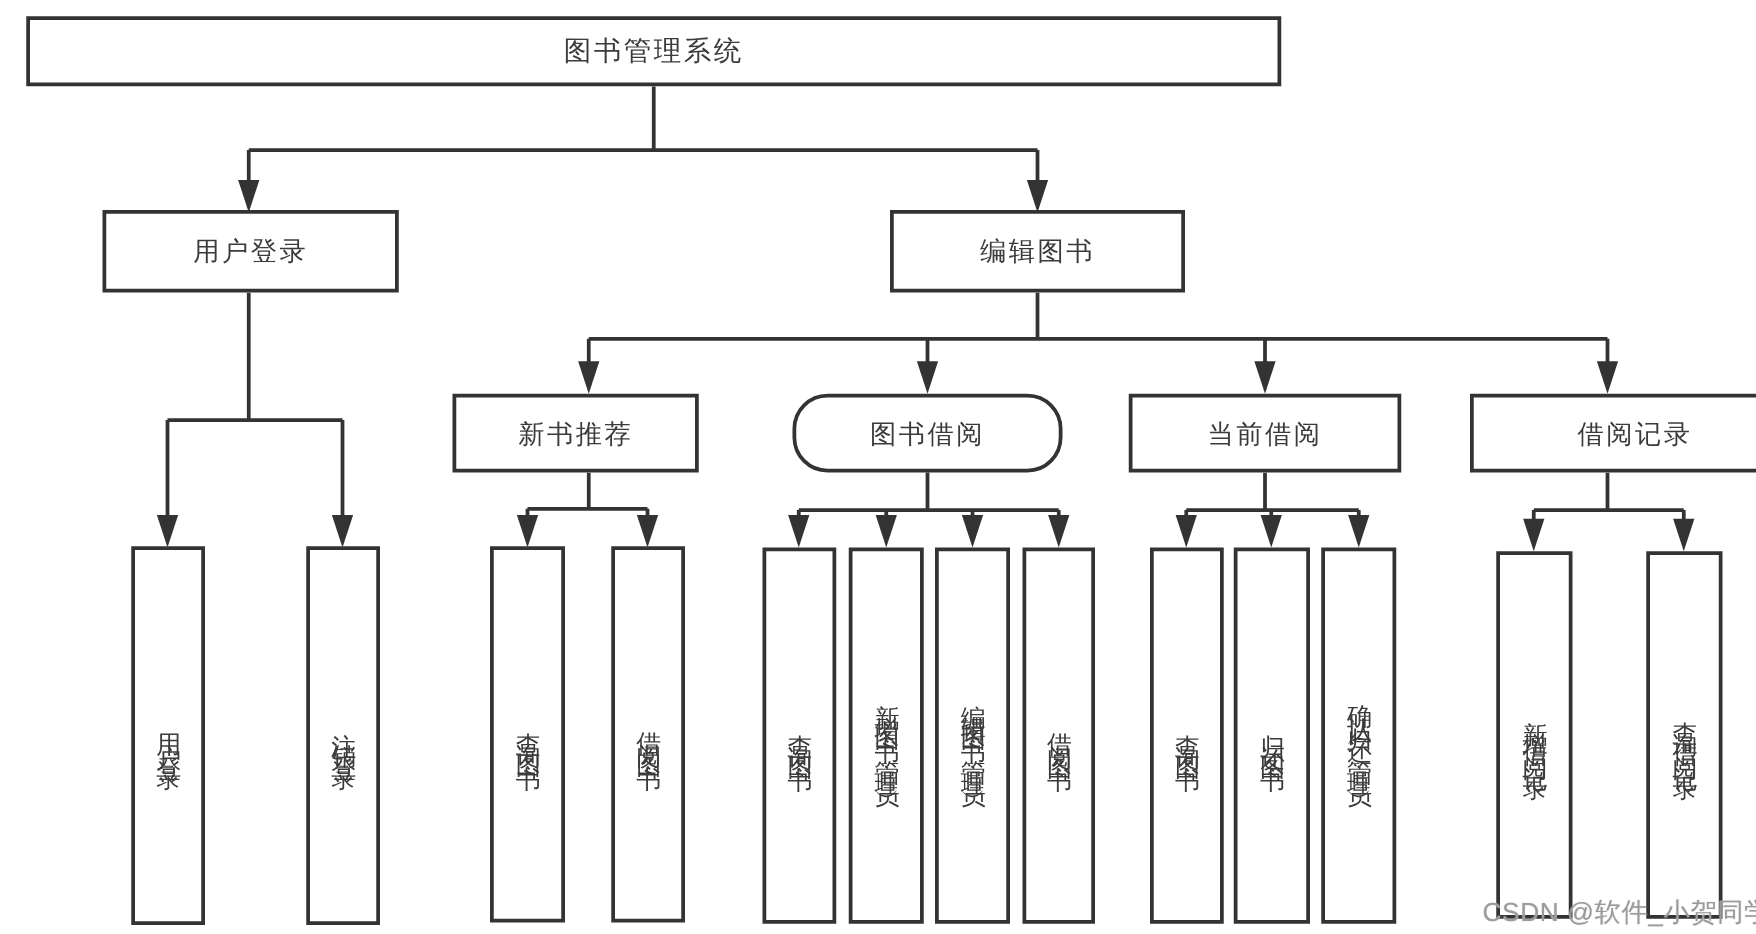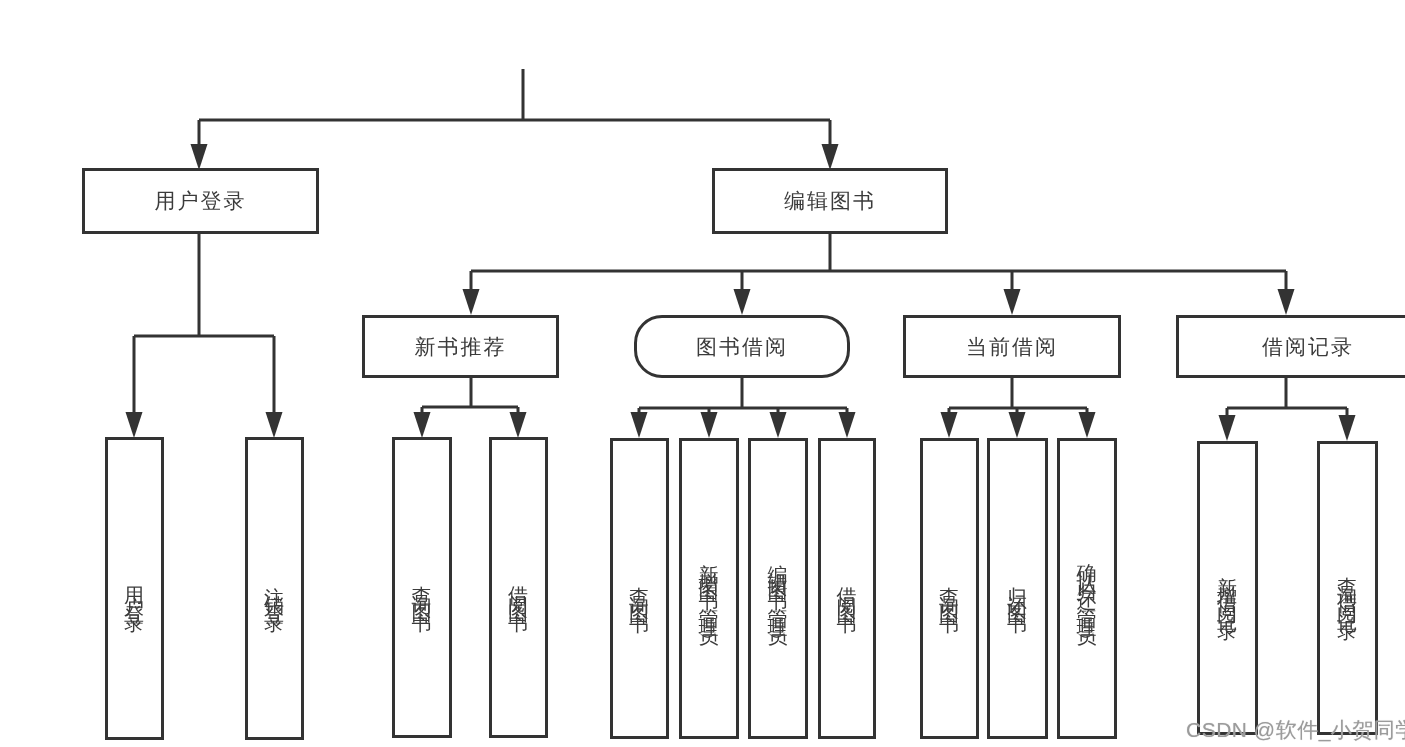--- a/index.html
+++ b/index.html
@@ -101,20 +101,23 @@
       <polygon points="769.5,412 786.5,412 778,438"></polygon>
       <polygon points="838.5,412 855.5,412 847,438"></polygon>
       <polygon points="940.5,412 957.5,412 949,438"></polygon>
       <polygon points="1008.5,412 1025.5,412 1017,438"></polygon>
       <polygon points="1078.5,412 1095.5,412 1087,438"></polygon>
       <polygon points="1218.5,415 1235.5,415 1227,441"></polygon>
       <polygon points="1338.5,415 1355.5,415 1347,441"></polygon>
     </g>
   </svg>
 
+  <div class="box hbox title" style="left:21px; top:13px; width:1004px; height:56px;">
+    <span>图书管理系统</span>
+  </div>
 
   <div class="box hbox" style="left:82px; top:168px; width:237px; height:66px;">
     <span>用户登录</span>
   </div>
   <div class="box hbox" style="left:712px; top:168px; width:236px; height:66px;">
     <span>编辑图书</span>
   </div>
 
   <div class="box hbox" style="left:362px; top:315px; width:197px; height:63px;">
     <span>新书推荐</span>

